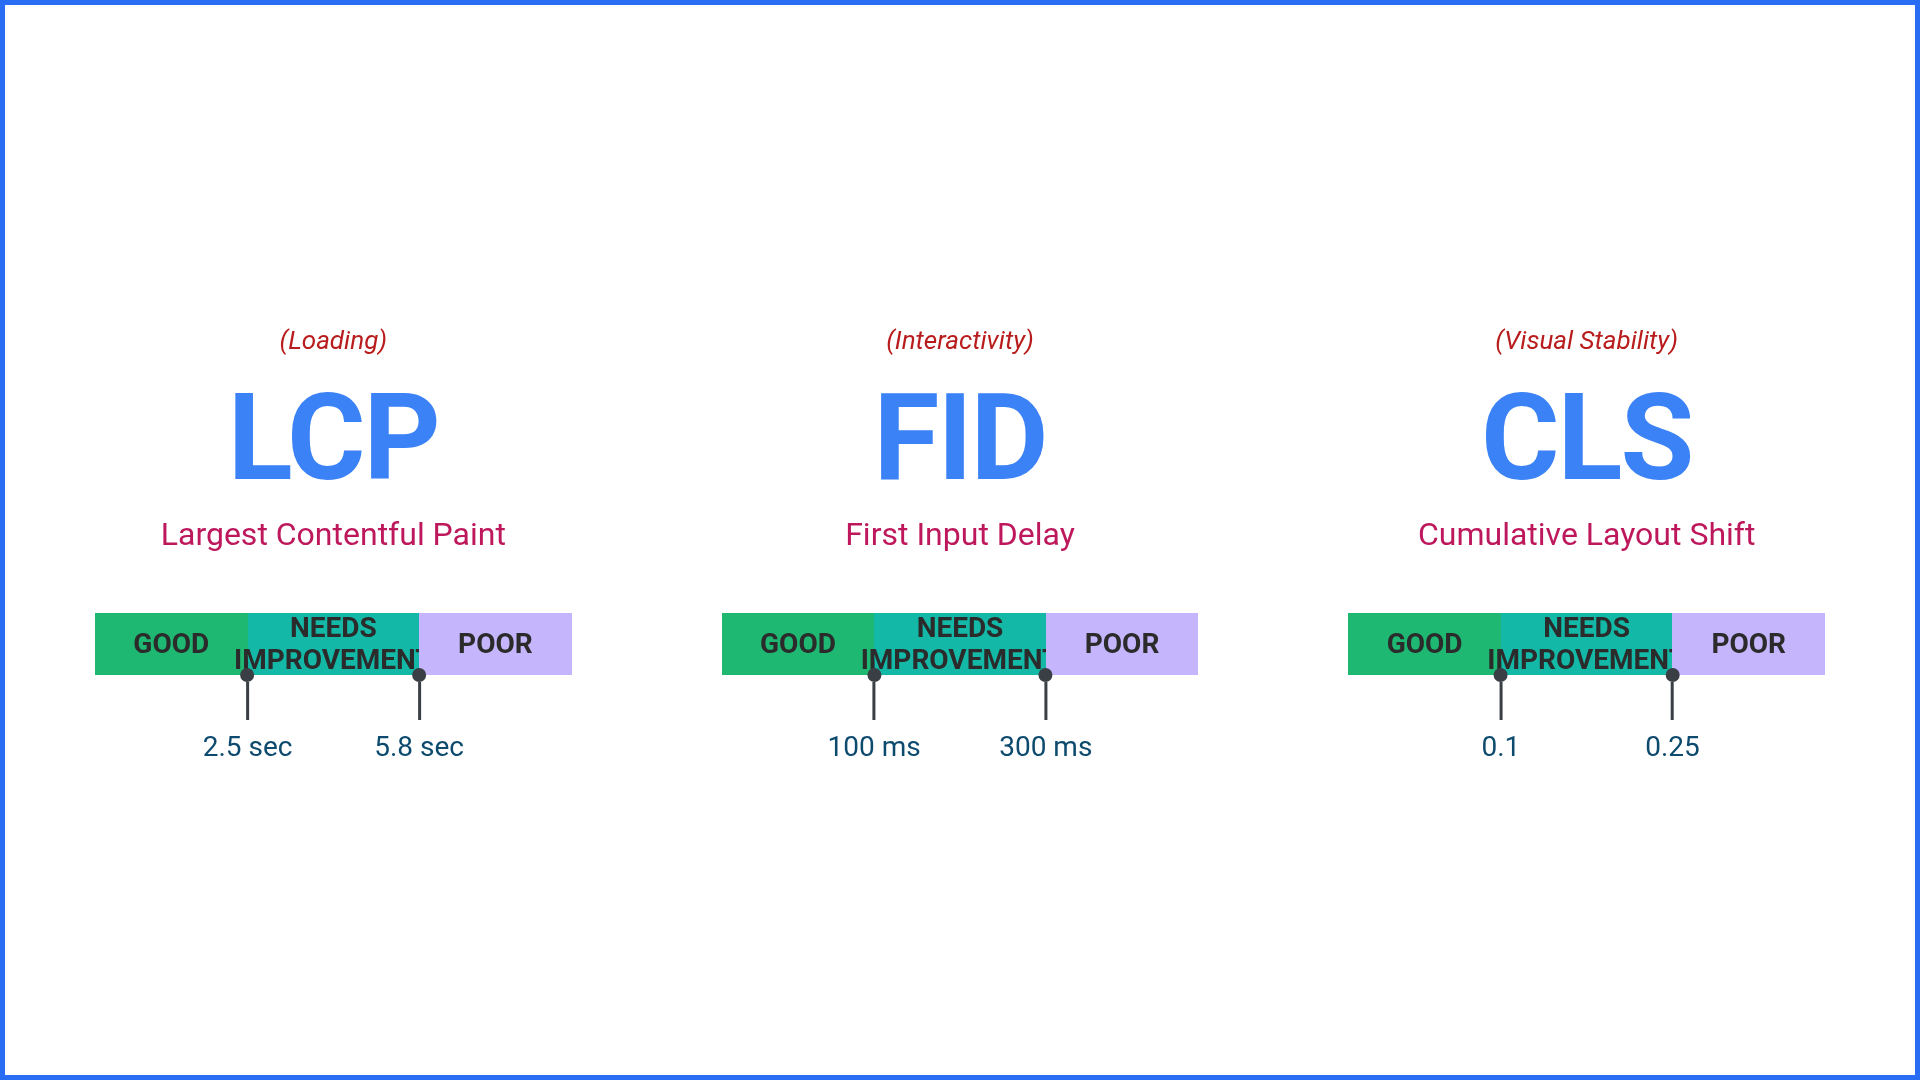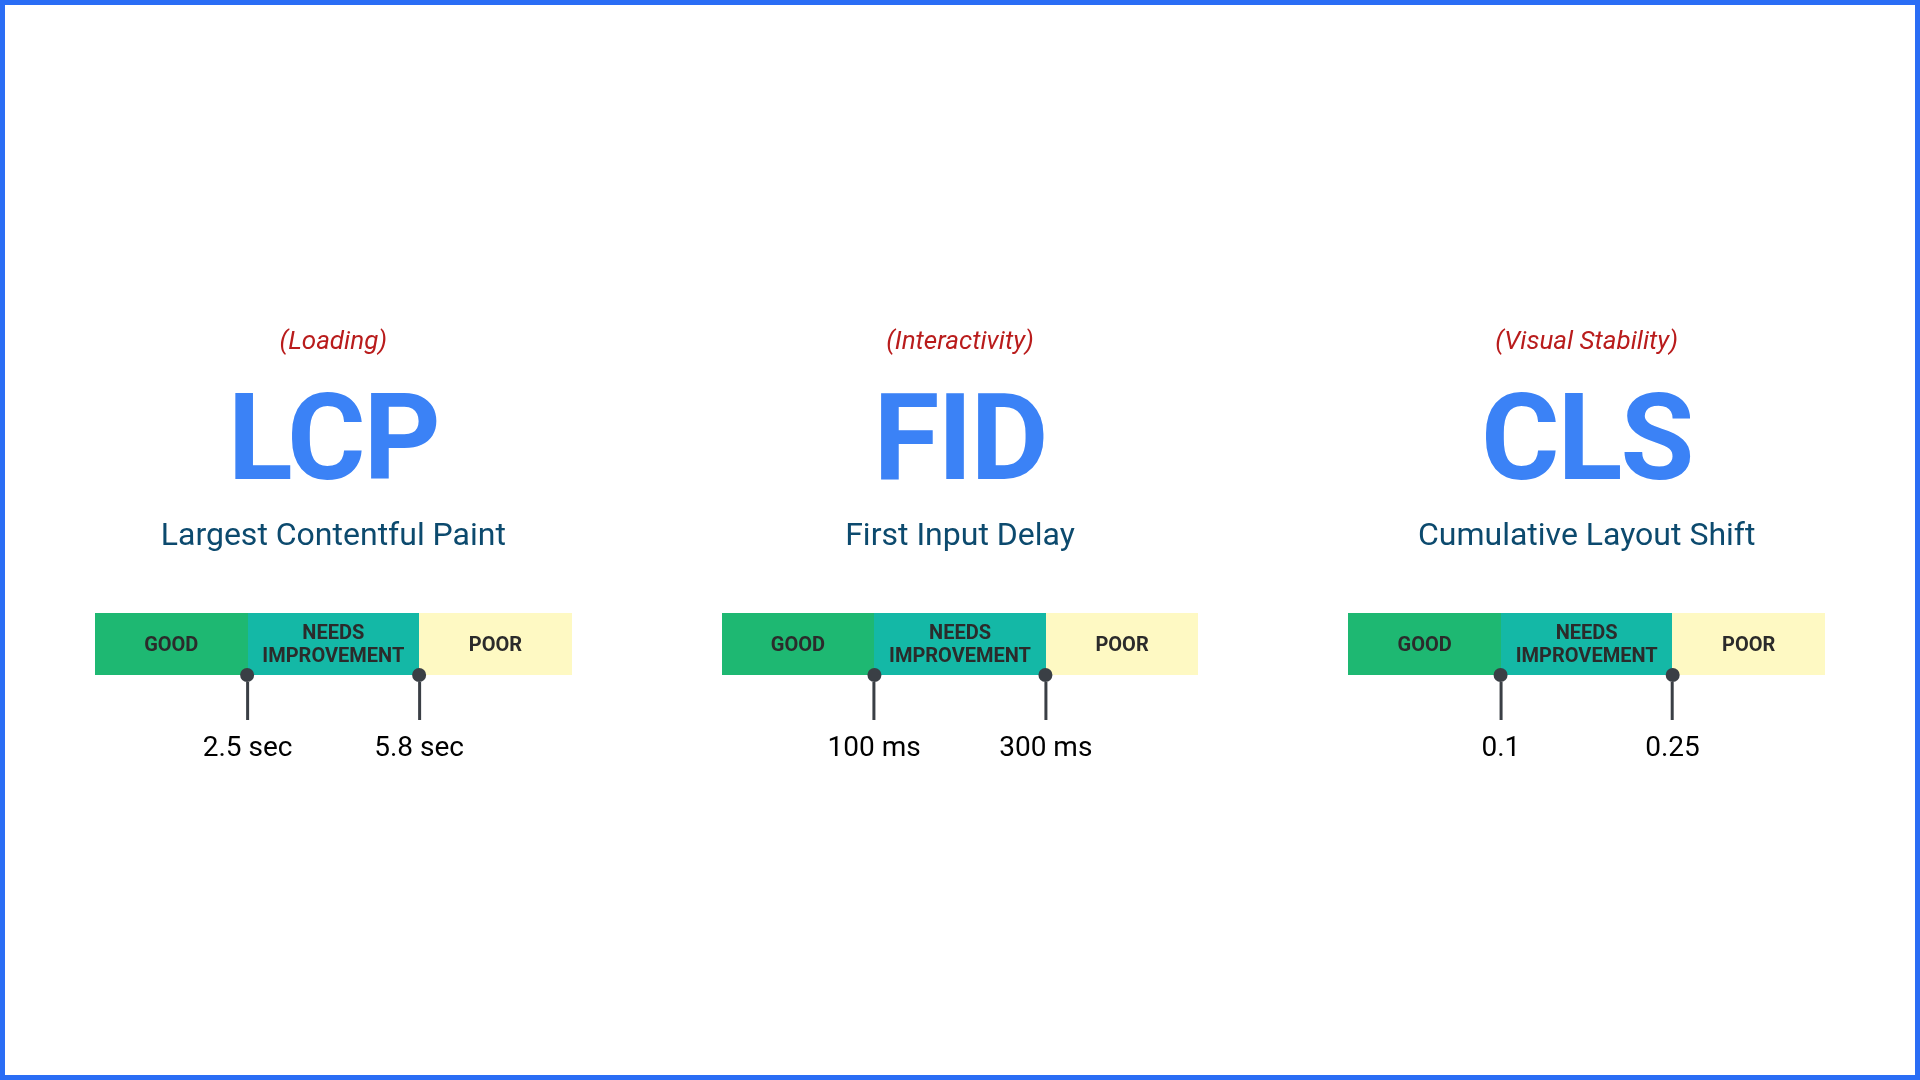--- a/index.html
+++ b/index.html
@@ -34,47 +34,47 @@
     margin-bottom: 20px;
   }
   .acronym {
     color: #3b82f6;
     font-size: 120px;
     font-weight: 700;
     line-height: 1.05;
     letter-spacing: -2px;
   }
   .fullname {
-    color: #0c4a6e;
+    color: #be185d;
     font-size: 32px;
     margin-top: 14px;
     margin-bottom: 60px;
   }
   .scale {
     width: 100%;
   }
   .bar {
     display: flex;
     width: 100%;
     height: 62px;
     font-weight: 700;
-    font-size: 20px;
+    font-size: 28px;
     color: #2b2b2b;
     text-align: center;
   }
   .seg {
     display: flex;
     align-items: center;
     justify-content: center;
     line-height: 1.15;
     white-space: pre-line;
   }
   .seg.good  { background: #1eb872; width: 32%; }
   .seg.needs { background: #14b8a6; width: 36%; }
-  .seg.poor  { background: #fef9c3; width: 32%; }
+  .seg.poor  { background: #c4b5fd; width: 32%; }
   .ticks {
     position: relative;
     height: 80px;
     width: 100%;
   }
   .tick {
     position: absolute;
     top: 0;
     transform: translateX(-50%);
     text-align: center;
@@ -84,21 +84,21 @@
     background: #3a3f45;
     border-radius: 50%;
     margin: -7px auto 0;
   }
   .tick .stem {
     width: 3px; height: 38px;
     background: #3a3f45;
     margin: 0 auto;
   }
   .tick .label {
-    color: #000000;
+    color: #0c4a6e;
     font-size: 28px;
     margin-top: 10px;
     white-space: nowrap;
   }
   .t1 { left: 32%; }
   .t2 { left: 68%; }
 </style>
 </head>
 <body>
 

